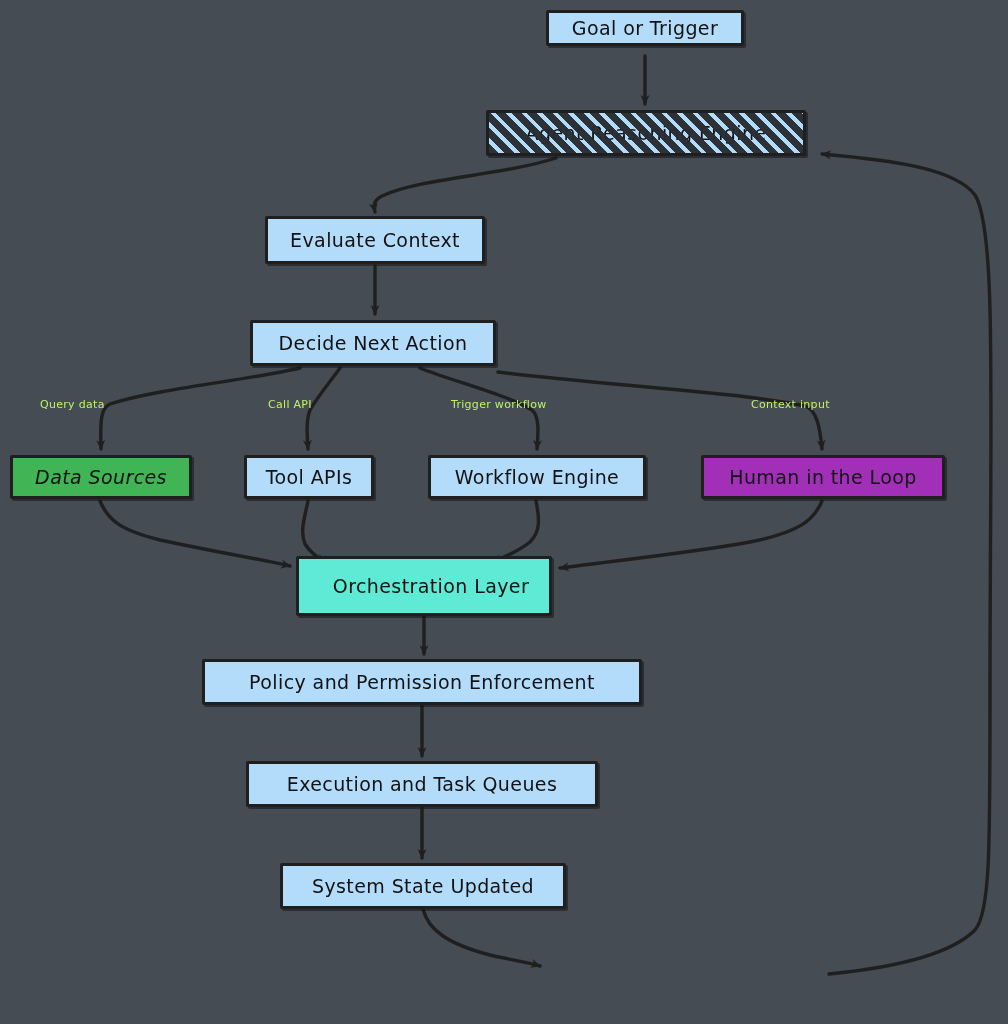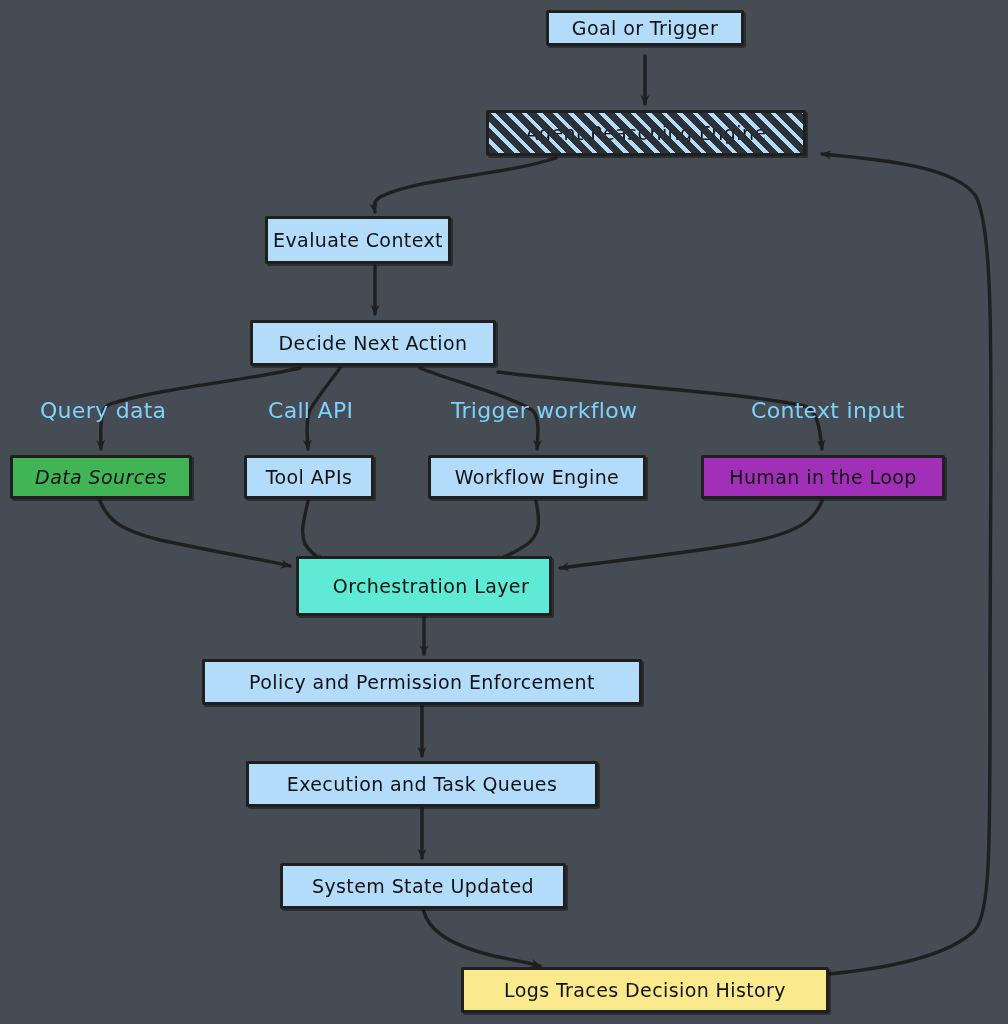--- a/index.html
+++ b/index.html
@@ -46,22 +46,22 @@
     background: repeating-linear-gradient(
       45deg,
       rgba(40,44,50,0.97) 0px,
       rgba(40,44,50,0.97) 7px,
       rgba(40,44,50,0) 7px,
       rgba(40,44,50,0) 11px
     );
   }
   .edge-label {
     position: absolute;
-    color: #7dd3fc;
-    font-size: 22px;
+    color: #bef264;
+    font-size: 11px;
     white-space: nowrap;
     letter-spacing: 0.3px;
   }
 </style>
 </head>
 <body>
 
 <div id="canvas">
 
   <svg class="edges" viewBox="0 0 1008 1024">
@@ -91,21 +91,21 @@
   </svg>
 
   <div class="node" style="left:546px; top:10px; width:198px; height:36px; background:#b3dcfb;">
     <span>Goal or Trigger</span>
   </div>
 
   <div class="node hatched" style="left:486px; top:110px; width:320px; height:46px; background:#b3dcfb;">
     <span>Agent Reasoning Engine</span>
   </div>
 
-  <div class="node" style="left:265px; top:216px; width:186px; height:48px; background:#b3dcfb;">
+  <div class="node" style="left:265px; top:216px; width:220px; height:48px; background:#b3dcfb;">
     <span>Evaluate Context</span>
   </div>
 
   <div class="node" style="left:250px; top:320px; width:246px; height:46px; background:#b3dcfb;">
     <span>Decide Next Action</span>
   </div>
 
   <div class="node" style="left:10px; top:455px; width:182px; height:44px; background:#41b455;font-style:italic;">
     <span>Data Sources</span>
   </div>
@@ -131,22 +131,19 @@
   </div>
 
   <div class="node" style="left:246px; top:761px; width:352px; height:46px; background:#b3dcfb;">
     <span>Execution and Task Queues</span>
   </div>
 
   <div class="node" style="left:280px; top:863px; width:286px; height:46px; background:#b3dcfb;">
     <span>System State Updated</span>
   </div>
 
-  <div class="node" style="left:461px; top:967px; width:368px; height:46px; background:#fbe98d;">
-    <span>Logs Traces Decision History</span>
-  </div>
 
   <div class="edge-label" style="left:40px; top:398px;">Query data</div>
   <div class="edge-label" style="left:268px; top:398px;">Call API</div>
   <div class="edge-label" style="left:451px; top:398px;">Trigger workflow</div>
   <div class="edge-label" style="left:751px; top:398px;">Context input</div>
 
 </div>
 
 </body></html>

